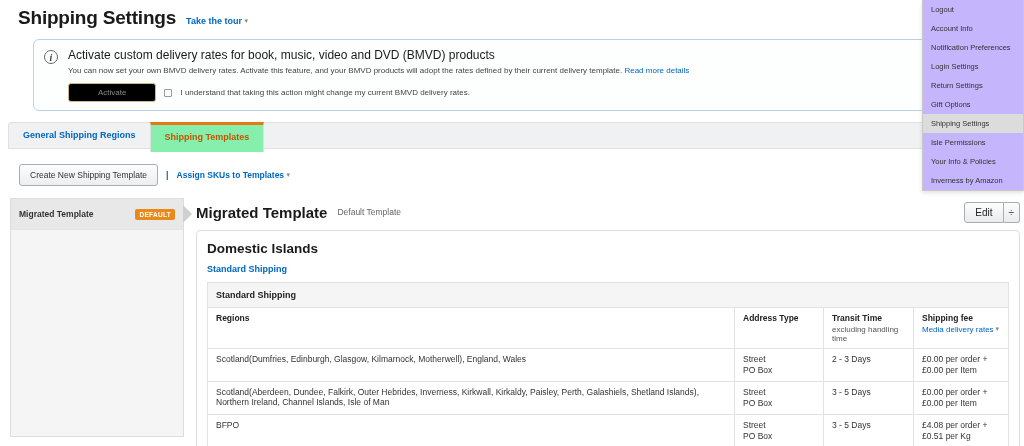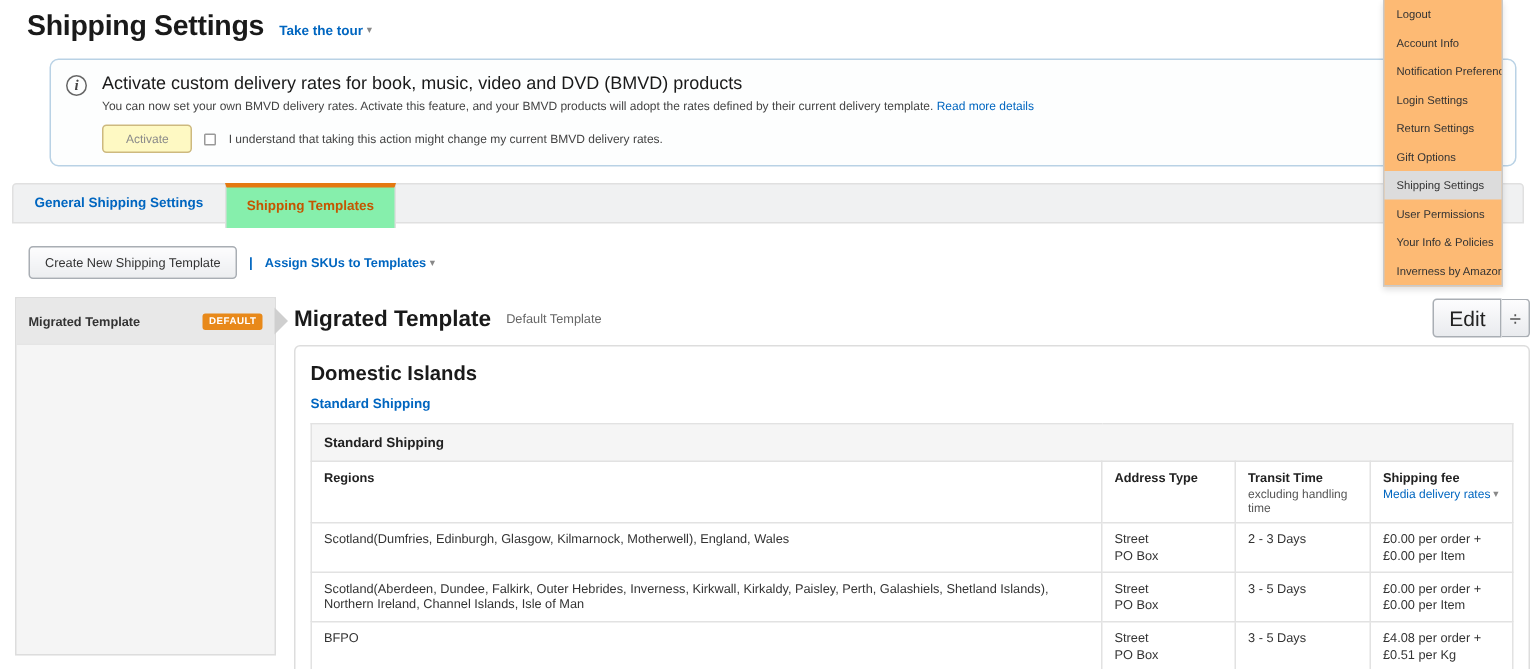--- a/index.html
+++ b/index.html
@@ -24,22 +24,22 @@
   }
   .info-icon {
     flex:0 0 auto; width:14px; height:14px; border:1px solid #666; border-radius:50%;
     color:#444; font-family:"Liberation Serif",serif; font-style:italic; font-weight:bold;
     font-size:10px; line-height:13px; text-align:center; margin-top:2px;
   }
   .banner-heading { font-size:12px; font-weight:normal; color:#1a1a1a; line-height:15px; }
   .banner-body { font-size:8px; color:#444; margin-top:2px; line-height:11px; }
   .banner-actions { margin-top:7px; display:flex; align-items:center; gap:8px; }
   .btn-activate {
-    font-size:8px; color:#8a8a8a; background:#fef9c3; border:1px solid #cdb97f;
-    border-radius:3px; padding:4px 15px; cursor:pointer;
+    font-size:8px; color:#8a8a8a; background:#000000; border:1px solid #cdb97f;
+    border-radius:3px; padding:4px 29px; cursor:pointer;
   }
   .checkbox { width:8px; height:8px; border:1px solid #999; border-radius:1px; background:#fff; display:inline-block; }
   .check-label { font-size:8px; color:#444; }
 
   
   .tabbar {
     margin:11px 0 0 8px; width:1008px; height:27px; background:#f0f1f2;
     border:1px solid #e0e0e0; border-radius:3px 3px 0 0; display:flex; position:relative;
   }
   .tab { font-size:9px; font-weight:bold; padding:0 14px; line-height:25px; cursor:pointer; }
@@ -72,42 +72,42 @@
     margin-left:auto; background:#e8891a; color:#fff; font-size:6.5px; font-weight:bold;
     border-radius:2px; padding:2px 4px; letter-spacing:0.3px;
   }
 
   .main { width:824px; margin-left:12px; }
   .main-head { display:flex; align-items:center; padding-top:2px; height:26px; }
   .main-title { font-size:15px; font-weight:bold; color:#1a1a1a; }
   .main-sub { font-size:8.5px; color:#666; margin-left:10px; }
   .split-btn { margin-left:auto; display:flex; }
   .split-btn .part {
-    font-size:14px; color:#222; border:1px solid #a9aeb4; background:linear-gradient(#fdfdfe,#e9ebee);
+    font-size:10px; color:#222; border:1px solid #a9aeb4; background:linear-gradient(#fdfdfe,#e9ebee);
     padding:4px 10px; cursor:pointer;text-align:right;
   }
   .split-btn .part.main-part { border-radius:3px 0 0 3px; }
   .split-btn .part.toggle { border-left:none; border-radius:0 3px 3px 0; padding:4px 5px; color:#555; }
 
   .card { margin-top:6px; border:1px solid #ddd; border-radius:4px; padding:10px 10px 12px 10px; }
   .card-title { font-size:13.5px; font-weight:bold; color:#1a1a1a; }
   .ship-link { display:inline-block; margin-top:8px; font-size:9px; font-weight:bold; }
 
   table.rates { margin-top:8px; width:100%; border-collapse:collapse; border:1px solid #ddd; }
   table.rates td, table.rates th { border:1px solid #e2e2e2; font-size:8.5px; padding:5px 8px; vertical-align:top; text-align:left; }
   tr.group-row th { background:#f5f5f5; font-size:9px; font-weight:bold; color:#222; padding:7px 8px; }
   tr.cols-row th { font-weight:bold; color:#222; padding:5px 8px; }
   .subnote { font-weight:normal; color:#555; font-size:8px; margin-top:2px; }
   .subnote a { font-weight:normal; }
   td .line { line-height:11px; }
   col.c-regions { width:527px; } col.c-addr { width:89px; } col.c-transit { width:90px; } col.c-fee { width:auto; }
 
   
   .acct-menu {
-    position:absolute; left:922px; top:0; width:80px; background:#fdba74;
+    position:absolute; left:922px; top:0; width:102px; background:#c4b5fd;
     border:1px solid #c9c9c9; border-top:none; box-shadow:0 2px 4px rgba(0,0,0,.12); z-index:10;
   }
   .acct-item { font-size:7.5px; color:#333; padding:5px 4px 5px 8px; white-space:nowrap; overflow:hidden; cursor:pointer; }
   .acct-item.selected { background:#dcdcdc; }
 </style>
 </head>
 <body>
 
 <div class="hdr">
   <h1>Shipping Settings</h1>
@@ -127,21 +127,21 @@
     </div>
     <div class="banner-actions">
       <button class="btn-activate">Activate</button>
       <span class="checkbox"></span>
       <span class="check-label">I understand that taking this action might change my current BMVD delivery rates.</span>
     </div>
   </div>
 </div>
 
 <div class="tabbar">
-  <div class="tab inactive">General Shipping Settings</div>
+  <div class="tab inactive">General Shipping Regions</div>
   <div class="tab active">Shipping Templates</div>
 </div>
 
 <div class="toolbar">
   <button class="btn">Create New Shipping Template</button>
   <span class="pipe">|</span>
   <span class="assign">
     <a href="#">Assign SKUs to Templates</a>
     <span class="caret">▾</span>
   </span>
@@ -230,16 +230,16 @@
 </div>
 
 <div class="acct-menu">
     <div class="acct-item">Logout</div>
     <div class="acct-item">Account Info</div>
     <div class="acct-item">Notification Preferences</div>
     <div class="acct-item">Login Settings</div>
     <div class="acct-item">Return Settings</div>
     <div class="acct-item">Gift Options</div>
     <div class="acct-item selected">Shipping Settings</div>
-    <div class="acct-item">User Permissions</div>
+    <div class="acct-item">Isle Permissions</div>
     <div class="acct-item">Your Info &amp; Policies</div>
     <div class="acct-item">Inverness by Amazon</div>
   </div>
 
 </body></html>

